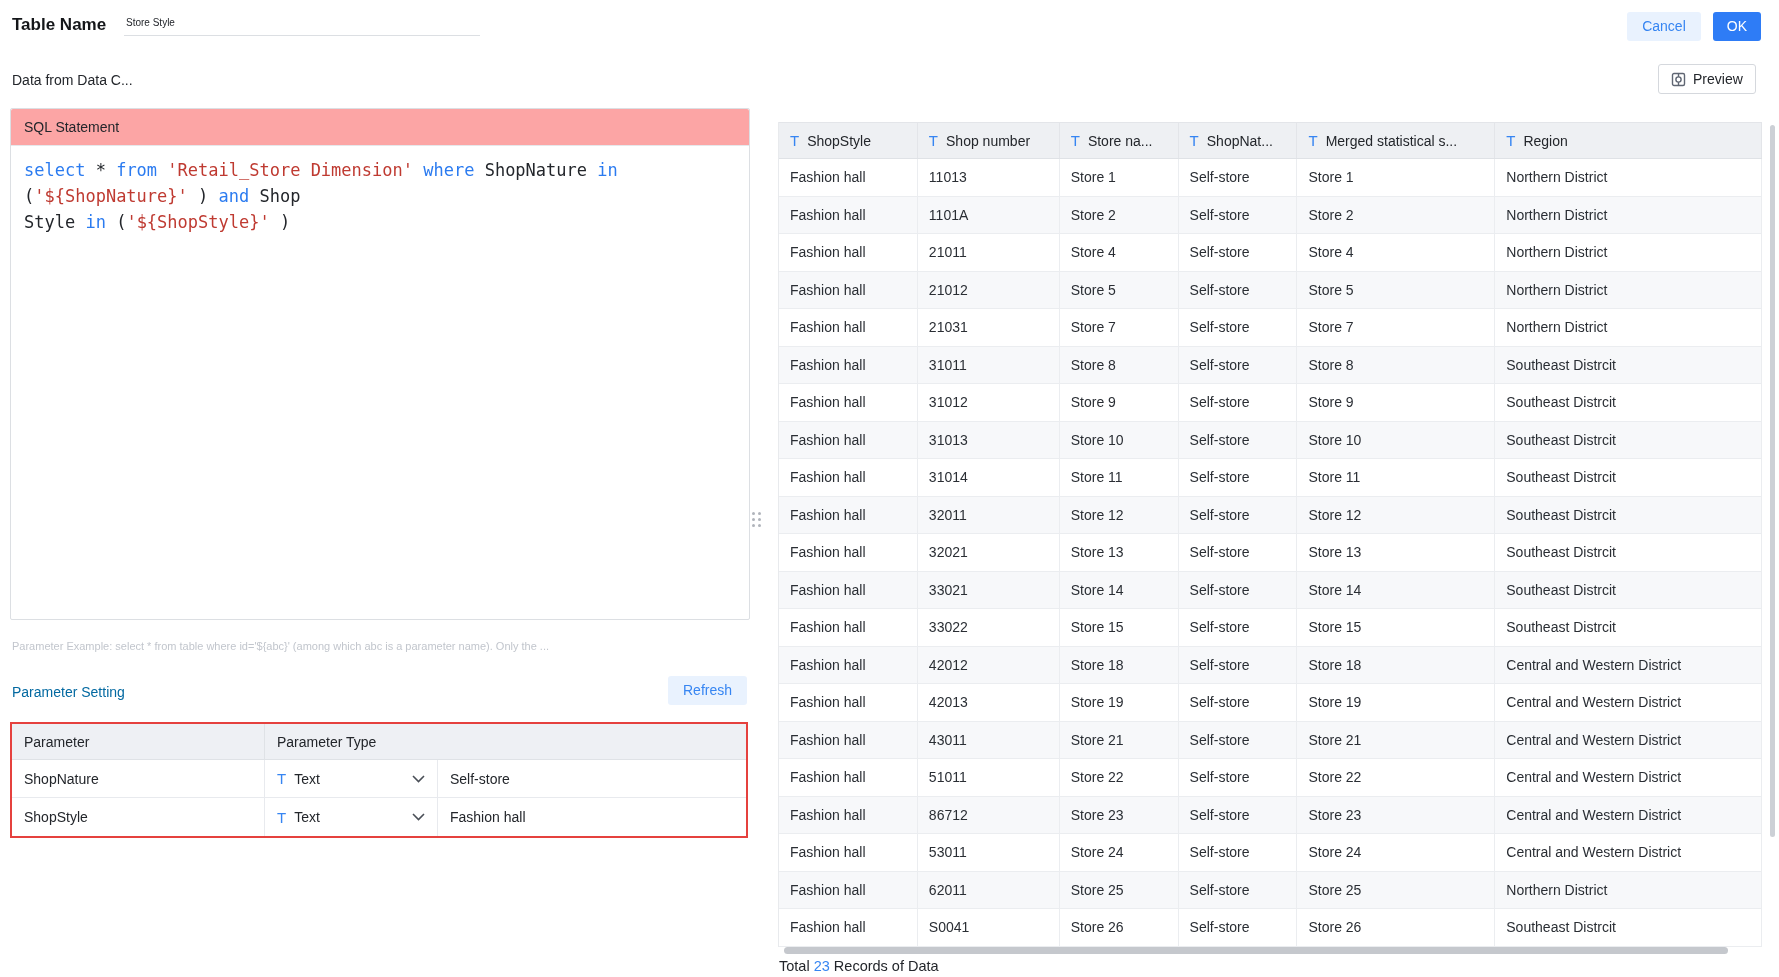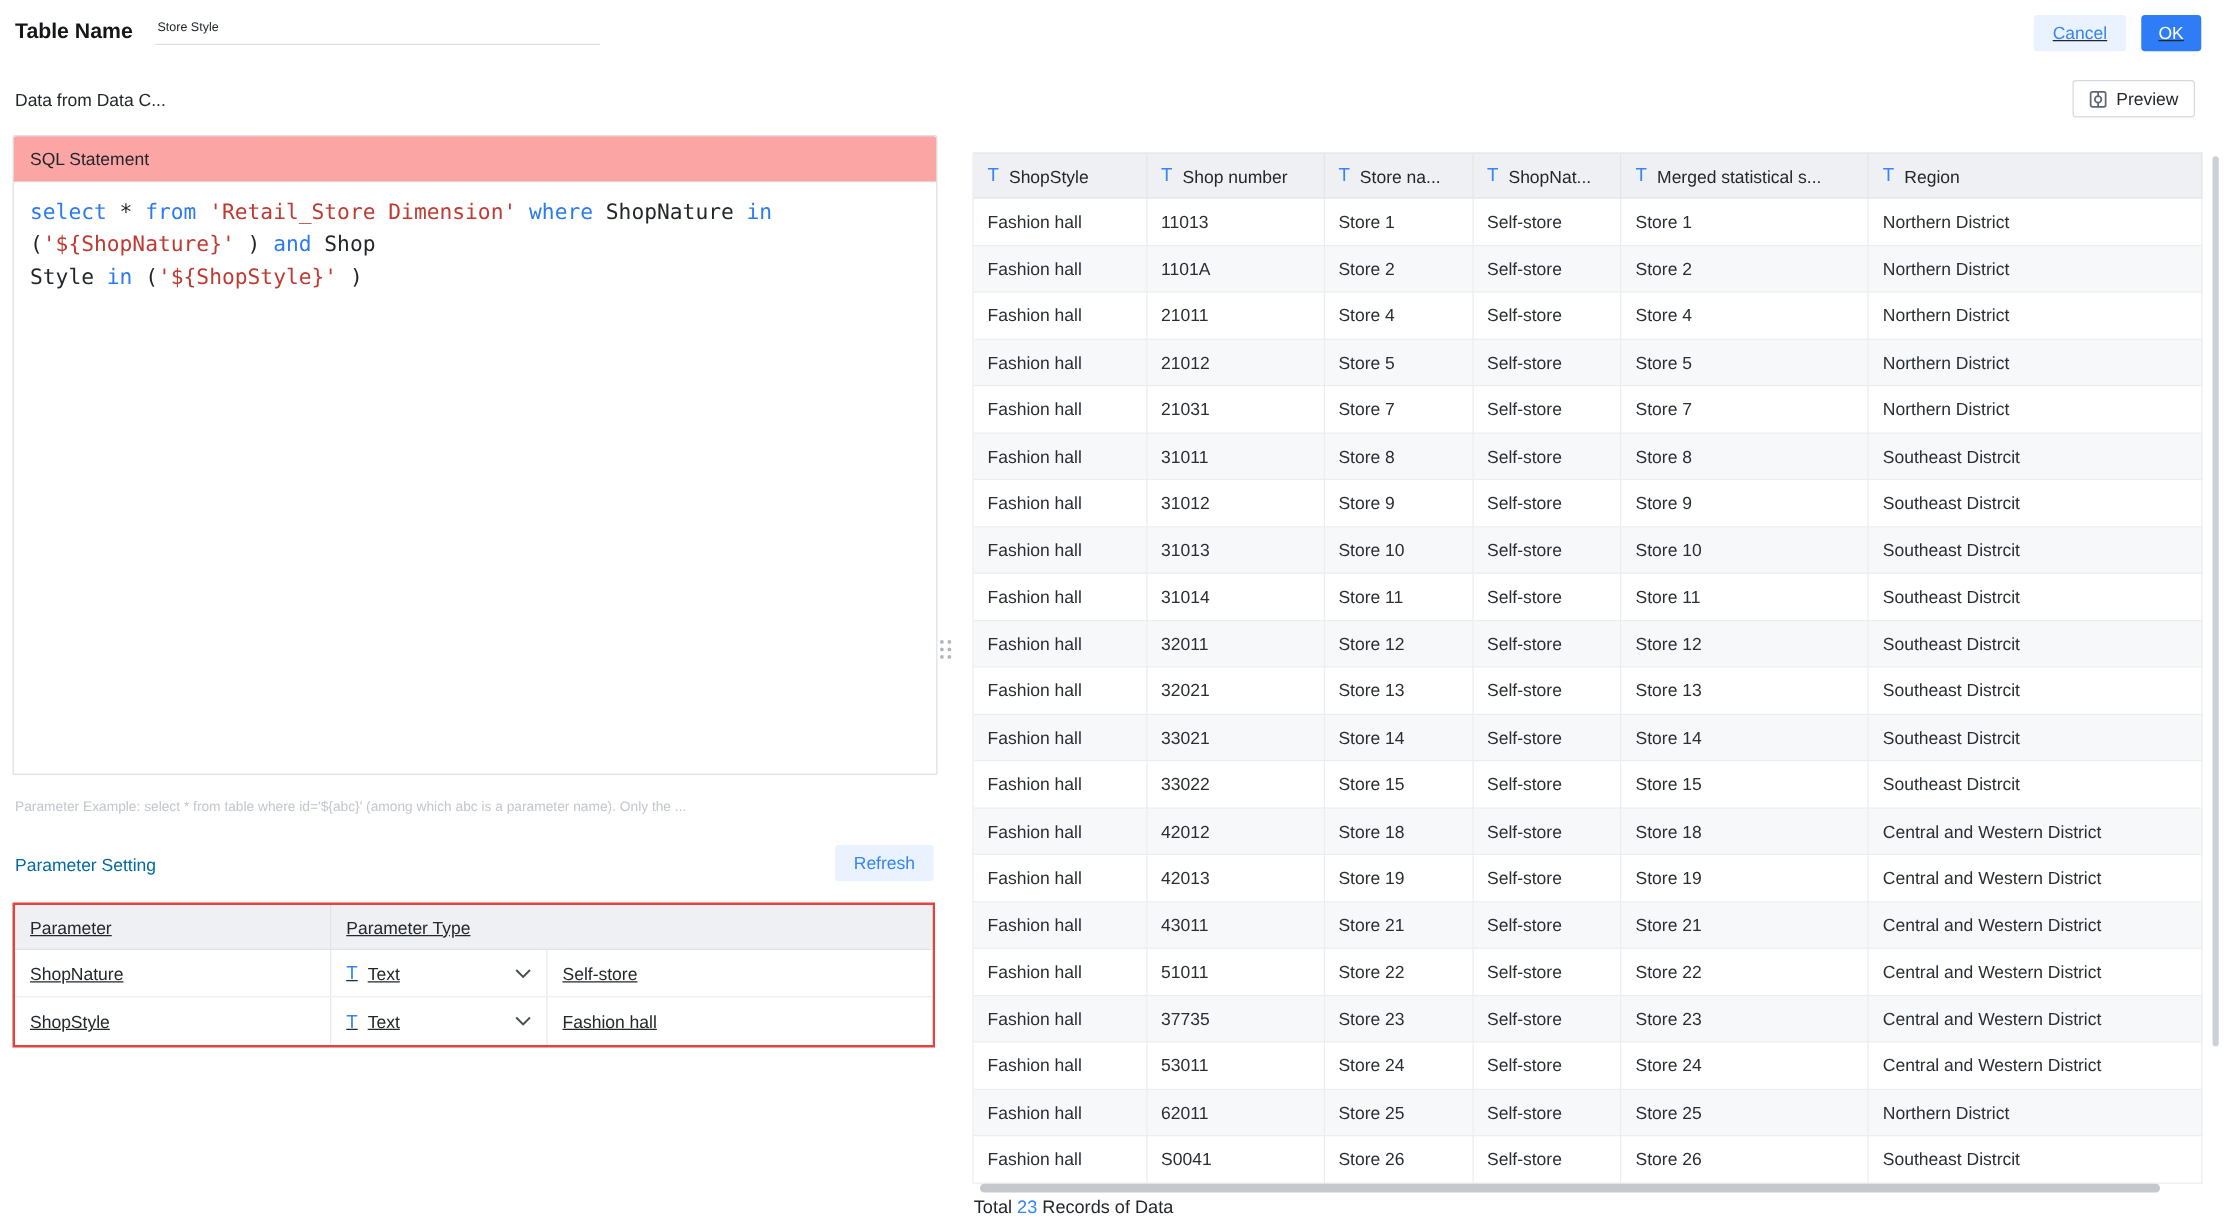--- a/index.html
+++ b/index.html
@@ -4,21 +4,21 @@
 <style>
   * { box-sizing: border-box; margin: 0; padding: 0; }
   html,body { width:1779px; height:977px; background:#fff; overflow:hidden; }
   body { font-family:"Liberation Sans", sans-serif; font-size:14px; color:#23262b; position:relative; }
   .app { position:absolute; inset:0; }
 
   
   .title { position:absolute; left:12px; top:15px; font-size:17px; font-weight:bold; color:#141619; }
   .name-input { position:absolute; left:124px; top:10px; width:356px; border:none; border-bottom:1px solid #dcdfe3;
     font-family:"Liberation Sans",sans-serif; font-size:10px; color:#23262b; padding:7px 2px; outline:none; background:transparent; }
-  .top-actions { position:absolute; right:18px; top:12px; display:flex; gap:12px;text-decoration:underline; }
+  .top-actions { position:absolute; right:18px; top:12px; display:flex; gap:12px; }
   .btn-light { background:#e9f2fe; color:var(--accent,#3685f2); border:none; border-radius:3px;
     padding:6px 15px; font-size:14px; font-family:inherit; cursor:pointer; height:29px; line-height:17px; }
   .btn-primary { background:var(--primary-button,#2e7cf6); color:#fff; border:none; border-radius:3px;
     padding:6px 14px; font-size:14px; font-family:inherit; cursor:pointer; height:29px; line-height:17px; }
 
   
   .ds-label { position:absolute; left:12px; top:72px; color:#23262b; }
   .ds-select { position:absolute; left:148px; top:62px; width:604px; height:34px; border-bottom:1px solid #dfe2e6;
     display:flex; align-items:center; justify-content:space-between; padding:0 8px 0 10px; cursor:pointer; }
   .chev { width:13px; height:8px; }
@@ -31,21 +31,21 @@
   .sql-code { margin:0; padding:11px 13px; font-family:"DejaVu Sans Mono", monospace; font-size:17px;
     line-height:26px; white-space:pre-wrap; word-break:break-word; color:#23262b; cursor:text; }
   .tok-kw { color:var(--sql-keyword,#2b7bf0); }
   .tok-str { color:var(--sql-string,#bf3a31); }
   .tok-plain { color:#23262b; }
 
   .hint { position:absolute; left:12px; top:640px; width:744px; color:#c2c6cd; font-size:11px; white-space:nowrap; overflow:hidden; }
   .ps-label { position:absolute; left:12px; top:684px; font-size:14px; color:#0369a1; }
   .refresh-btn { position:absolute; left:668px; top:676px; }
 
-  .param-table { position:absolute; left:10px; top:722px; width:738px; border:2px solid var(--highlight-red,#e5413e); background:#fff;text-decoration:underline; }
+  .param-table { position:absolute; left:10px; top:722px; width:738px; border:2px solid var(--highlight-red,#e5413e); background:#fff; }
   .pt-head { display:flex; height:36px; background:#eef0f4; border-bottom:1px solid #dfe2e6; }
   .pt-hcell { display:flex; align-items:center; padding-left:12px; color:#23262b; border-right:1px solid #dfe2e6; }
   .pt-hcell:last-child { border-right:none; }
   .pt-row { display:flex; height:38px; border-bottom:1px solid #e8eaee; background:#fff; }
   .pt-row:last-child { border-bottom:none; }
   .pt-cell { display:flex; align-items:center; padding-left:12px; border-right:1px solid #e8eaee; color:#23262b; }
   .pt-cell:last-child { border-right:none; }
   .pc0 { width:253px; } .pc1 { width:173px; } .pc2 { flex:1; }
   .type-cell { justify-content:flex-start; gap:8px; cursor:pointer; position:relative; }
   .type-cell .chev { position:absolute; right:12px; }
@@ -315,21 +315,21 @@
         <div class="pv-row">
           <div class="pv-cell c0">Fashion hall</div>
           <div class="pv-cell c1">51011</div>
           <div class="pv-cell c2">Store 22</div>
           <div class="pv-cell c3">Self-store</div>
           <div class="pv-cell c4">Store 22</div>
           <div class="pv-cell c5">Central and Western District</div>
         </div>
         <div class="pv-row even">
           <div class="pv-cell c0">Fashion hall</div>
-          <div class="pv-cell c1">37735</div>
+          <div class="pv-cell c1">86712</div>
           <div class="pv-cell c2">Store 23</div>
           <div class="pv-cell c3">Self-store</div>
           <div class="pv-cell c4">Store 23</div>
           <div class="pv-cell c5">Central and Western District</div>
         </div>
         <div class="pv-row">
           <div class="pv-cell c0">Fashion hall</div>
           <div class="pv-cell c1">53011</div>
           <div class="pv-cell c2">Store 24</div>
           <div class="pv-cell c3">Self-store</div>

